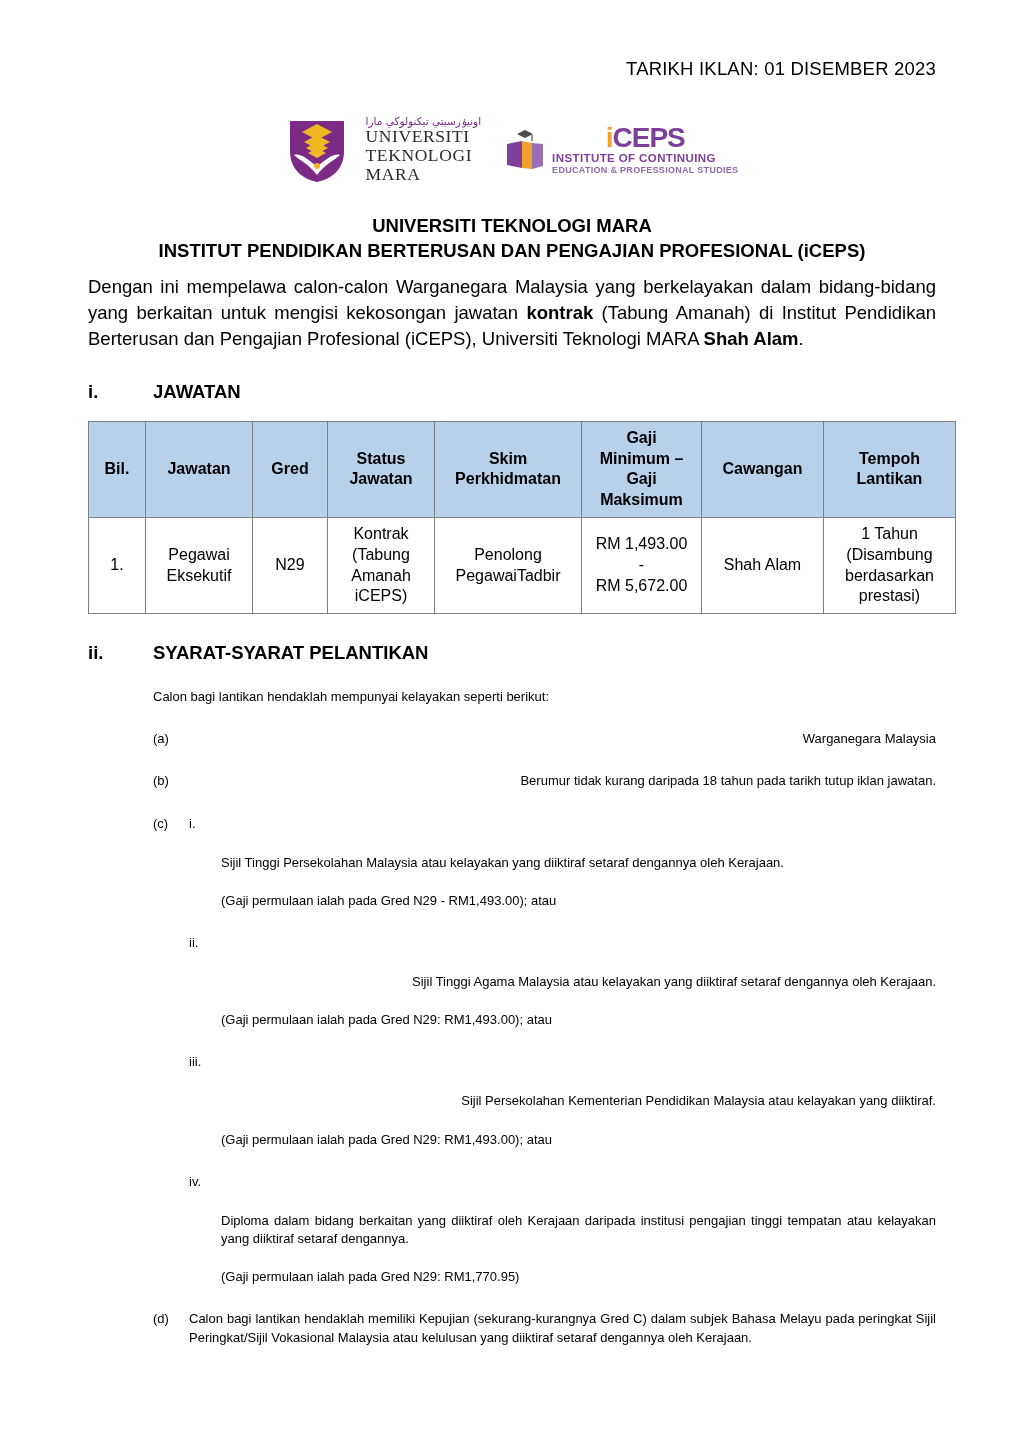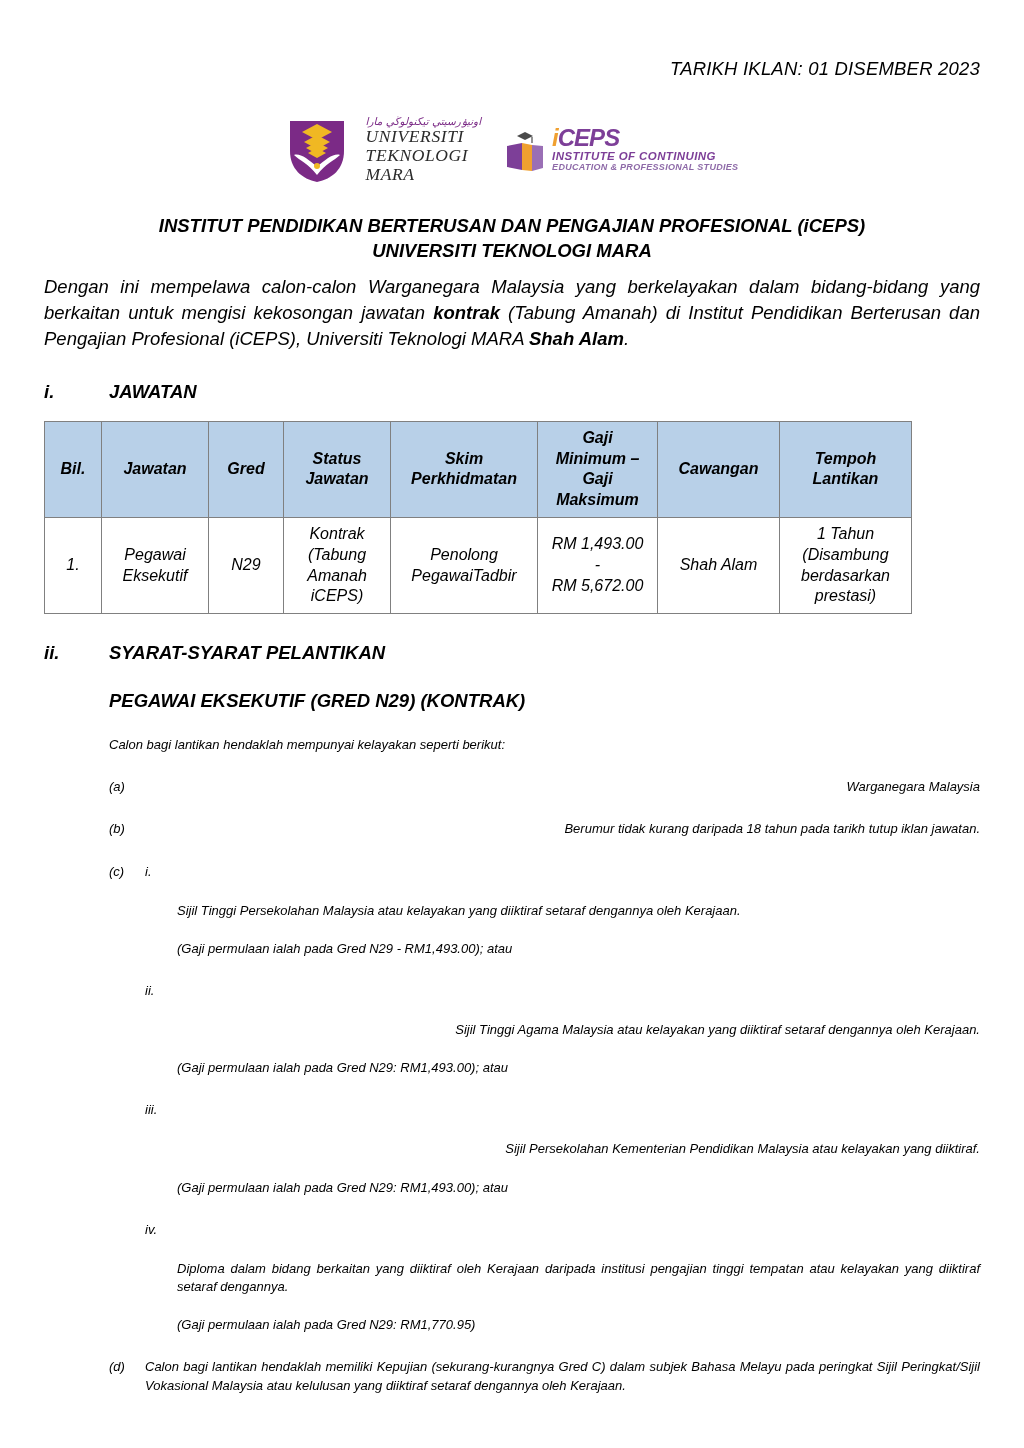--- a/index.html
+++ b/index.html
@@ -13,22 +13,21 @@
     position: relative;
     font-family: "Liberation Sans", sans-serif;
     color: #000000;
     overflow: hidden;
   }
   .page {
     position: relative;
     width: 1024px;
     height: 1376px;
     box-sizing: border-box;
-    padding: 0 44px;
-    font-style: italic;
+    padding: 0 88px;
   }
 
   
   .date-line {
     text-align: right;
     font-size: 18.5px;
     letter-spacing: 0.2px;
     padding-top: 58px;
     white-space: nowrap;
   }
@@ -80,26 +79,27 @@
   }
   .iceps-mark {
     width: 44px;
     height: 44px;
     position: relative;
     flex: none;
     margin-top: 3px;
   }
   .iceps-text { line-height: 1; }
   .iceps-word {
-    font-size: 24px;
+    font-size: 28px;
     font-weight: bold;
     color: #7d3f98;
     letter-spacing: -1px;
     line-height: 0.92;
     white-space: nowrap;
+    text-align: center;
   }
   .iceps-word .i-letter { color: #f0a030; }
   .iceps-sub1 {
     font-size: 11.5px;
     font-weight: bold;
     color: #7d3f98;
     letter-spacing: 0.4px;
     white-space: nowrap;
     margin-top: 2px;
   }
@@ -264,22 +264,22 @@
       <div class="iceps-text">
         <div class="iceps-word"><span class="i-letter">i</span><span>CEPS</span></div>
         <div class="iceps-sub1">INSTITUTE OF CONTINUING</div>
         <div class="iceps-sub2">EDUCATION &amp; PROFESSIONAL STUDIES</div>
       </div>
     </div>
 
   </div>
 
   <div class="doc-title">
+    <div>UNIVERSITI TEKNOLOGI MARA</div>
     <div>INSTITUT PENDIDIKAN BERTERUSAN DAN PENGAJIAN PROFESIONAL (iCEPS)</div>
-    <div>UNIVERSITI TEKNOLOGI MARA</div>
   </div>
 
   <div class="intro"><span>Dengan ini mempelawa calon-calon Warganegara Malaysia yang berkelayakan dalam bidang-bidang yang berkaitan untuk mengisi kekosongan jawatan </span><b>kontrak</b><span> (Tabung Amanah) di Institut Pendidikan Berterusan dan Pengajian Profesional (iCEPS), Universiti Teknologi MARA </span><b>Shah Alam</b><span>.</span></div>
 
   <div class="section-head">
     <div class="section-num">i.</div>
     <div>JAWATAN</div>
   </div>
 
   <table class="jawatan">
@@ -341,21 +341,20 @@
         </td>
       </tr>
     </tbody>
   </table>
 
   <div class="section-head">
     <div class="section-num">ii.</div>
     <div>SYARAT-SYARAT PELANTIKAN</div>
   </div>
 
-  <div class="sub-head">PEGAWAI EKSEKUTIF (GRED N29) (KONTRAK)</div>
 
   <div class="body-block">
 
     <div class="lead-line">Calon bagi lantikan hendaklah mempunyai kelayakan seperti berikut:</div>
 
     <div class="li">
       <div class="li-marker">(a)</div>
       <div class="li-body nojustify">Warganegara Malaysia</div>
     </div>
 

